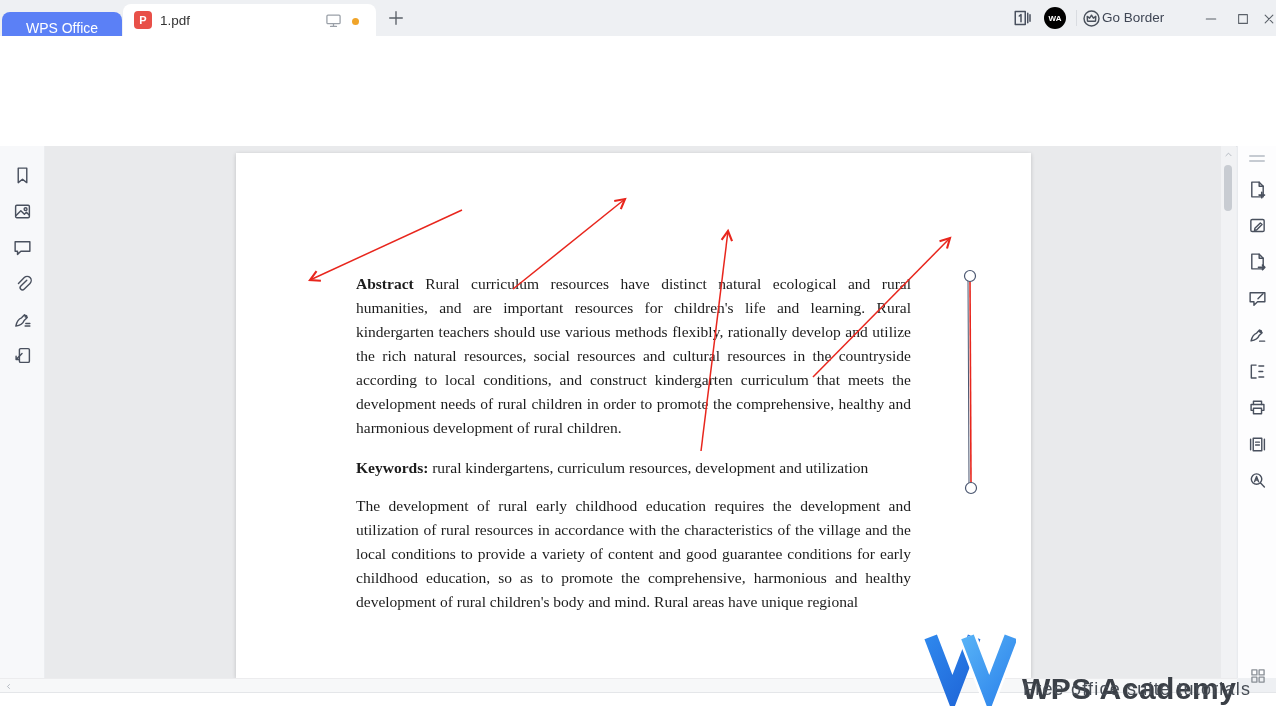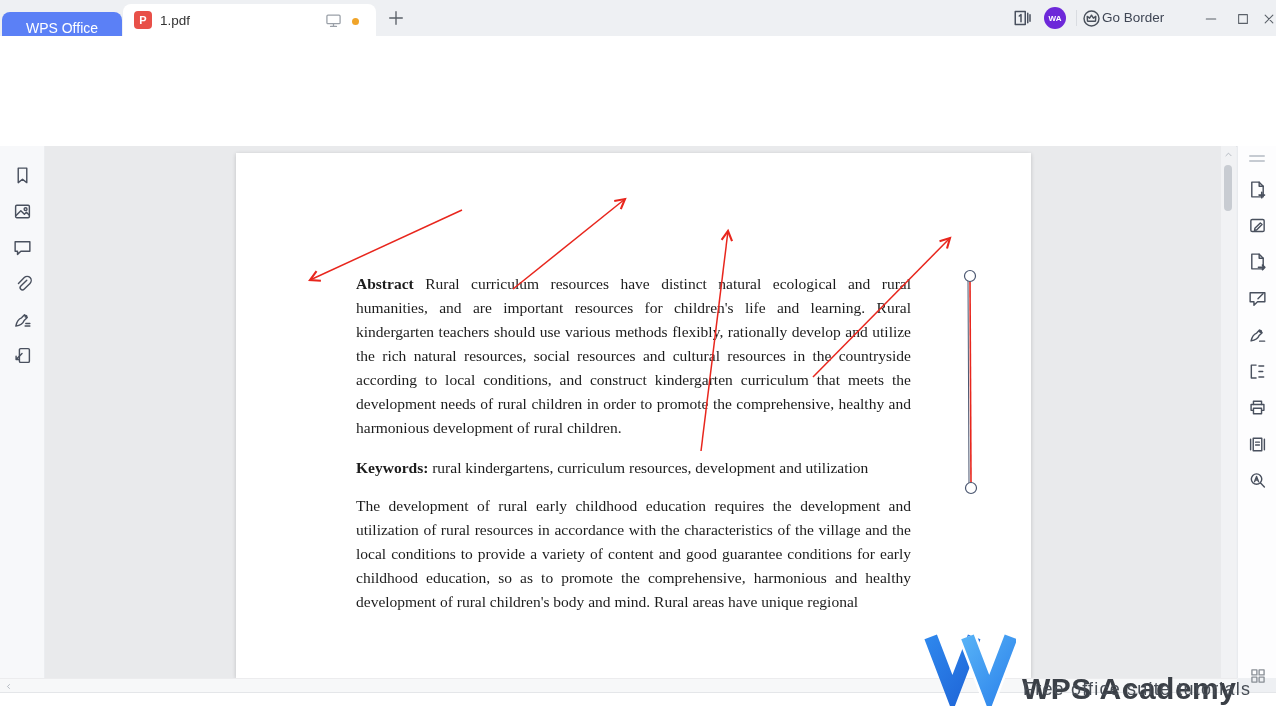--- a/index.html
+++ b/index.html
@@ -11,21 +11,21 @@
   .txt{white-space:nowrap;}
 
   
   .titlebar{left:0;top:0;width:1276px;height:36px;background:#eef0f3;}
   .wps-tab{left:2px;top:4px;width:120px;height:32px;background:#5b80f6;border-radius:8px 8px 0 0;
            color:#fff;font-size:14px;display:flex;align-items:center;justify-content:center;margin-top:8px;}
   .doc-tab{left:123px;top:4px;width:253px;height:32px;background:#fff;border-radius:8px 8px 0 0;}
   .pdficon{left:11px;top:7px;width:18px;height:18px;background:#e85048;border-radius:4px;color:#fff;
            font-size:11px;font-weight:bold;display:flex;align-items:center;justify-content:center;}
   .dot{width:7px;height:7px;border-radius:50%;background:#f0a42a;}
-  .avatar{width:22px;height:22px;border-radius:50%;background:#6d28d9;color:#fff;font-size:8px;
+  .avatar{width:22px;height:22px;border-radius:50%;background:#000000;color:#fff;font-size:8px;
           font-weight:bold;display:flex;align-items:center;justify-content:center;}
   .vdiv{width:1px;background:#d9dce1;}
 
   
   .menubar{left:0;top:36px;width:1276px;height:38px;background:#fff;}
   .mtab{top:48px;font-size:14px;color:#3a404c;}
   .pill{left:827px;top:47px;width:150px;height:23px;background:#e4544b;border-radius:12px;color:#fff;
         font-size:13.5px;font-weight:bold;display:flex;align-items:center;justify-content:center;}
 
   

